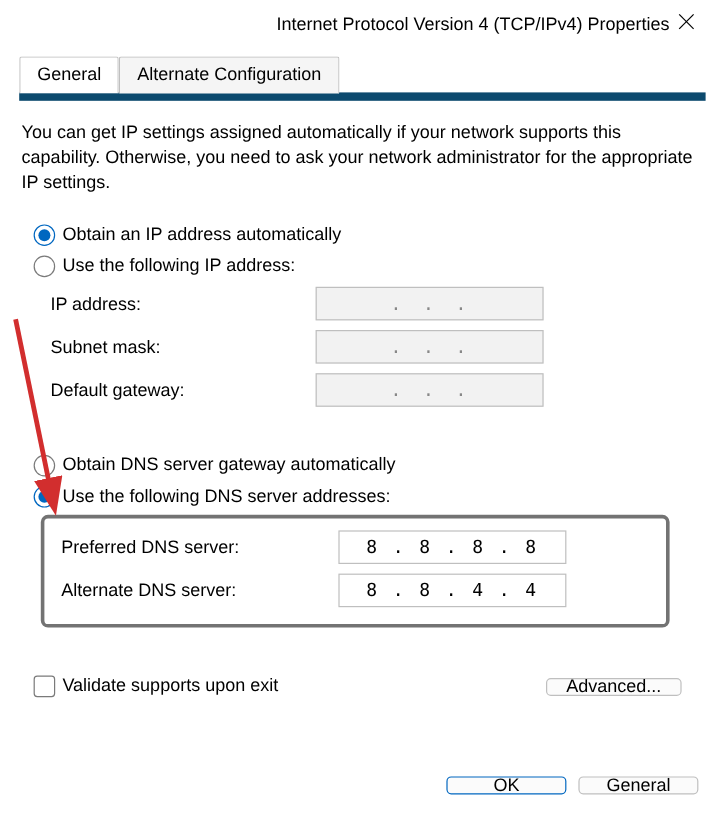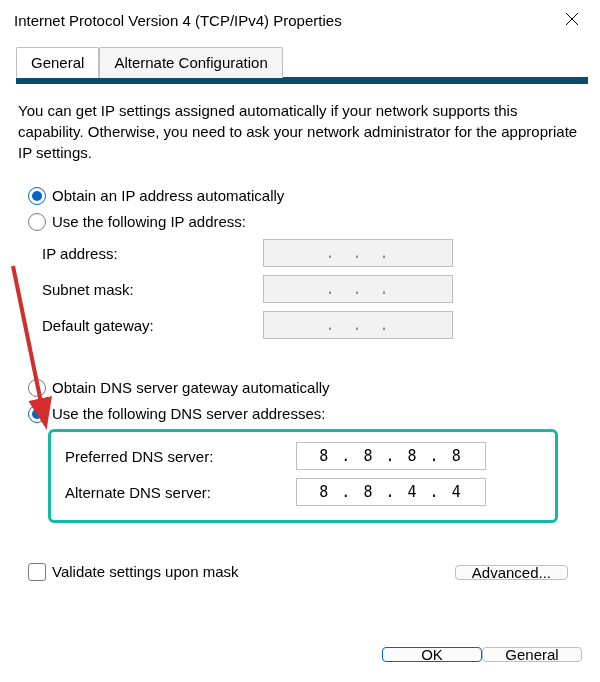--- a/index.html
+++ b/index.html
@@ -7,22 +7,22 @@
   body {
     width:600px; height:682px;
     font-family: "Segoe UI", Tahoma, sans-serif;
     font-size:15px;
     background:#fff;
     color:#000;
     position:relative;
     overflow:hidden;
   }
   .titlebar {
-    display:flex; align-items:center; justify-content:space-between;
-    height:40px; padding:0 14px;gap:31px;
+    display:flex; align-items:center; justify-content:flex-end;
+    height:40px; padding:0 14px;
   }
   .titlebar .title { font-size:15px; }
   .close-x { width:28px; text-align:center; cursor:default; }
   .close-x svg { stroke:#000; stroke-width:1; }
   .content {
     padding:6px 12px 12px 12px;
   }
   .tabstrip {
     display:flex;
     border-bottom:7px solid #0c4a6e;
@@ -83,24 +83,24 @@
     width:190px; height:28px;
     border:1px solid #bfbfbf;
     background:#fff;
     display:flex; align-items:center; justify-content:center;
     font-family: Consolas, monospace;
     letter-spacing:2px;
   }
   .ipbox.disabled { background:#f2f2f2; color:#888; }
   .ipbox .dot { margin:0 8px; }
   .dns-highlight {
-    border:3px solid #14b8a6;
+    border:3px solid #737373;
     border-radius:6px;
     padding:6px 10px 10px 10px;
-    margin:2px 10px 8px 20px;
+    margin:2px 10px 8px 6px;
   }
   .checkbox {
     width:18px; height:18px;
     border:1px solid #7a7a7a;
     border-radius:3px;
     flex-shrink:0;
   }
   .btn {
     min-width:100px; height:15px;
     border:1px solid #bfbfbf;
@@ -109,20 +109,21 @@
     display:inline-flex; align-items:center; justify-content:center;
     font-size:15px;
     cursor:default;
     padding:0 16px;
   }
   .btn.primary { border:1px solid #0067c0; }
   .footer {
     position:absolute; left:0; right:0; bottom:0;
     height:56px;
     display:flex; justify-content:flex-end; align-items:center;
+    gap:10px;
     padding:0 18px;
     background:#fff;
     margin-left:12px;
   }
   
   .arrow {
     position:absolute;
     left:7px; top:262px;
     pointer-events:none;
   }
@@ -205,21 +206,21 @@
       <div class="fieldrow">
         <span class="lbl" style="padding-left:4px">Alternate DNS server:</span>
         <span class="ipbox">8 . 8 . 4 . 4</span>
       </div>
     </div>
   </div>
 
   <div class="groupbox" style="display:flex;justify-content:space-between;align-items:center;margin-top:-4px">
     <div class="check-row">
       <span class="checkbox"></span>
-      <span>Validate settings upon mask</span>
+      <span>Validate supports upon exit</span>
     </div>
     <div class="btn">Advanced...</div>
   </div>
 
 </div>
 
 <div class="footer">
   <div class="btn primary">OK</div>
   <div class="btn">General</div>
 </div>

